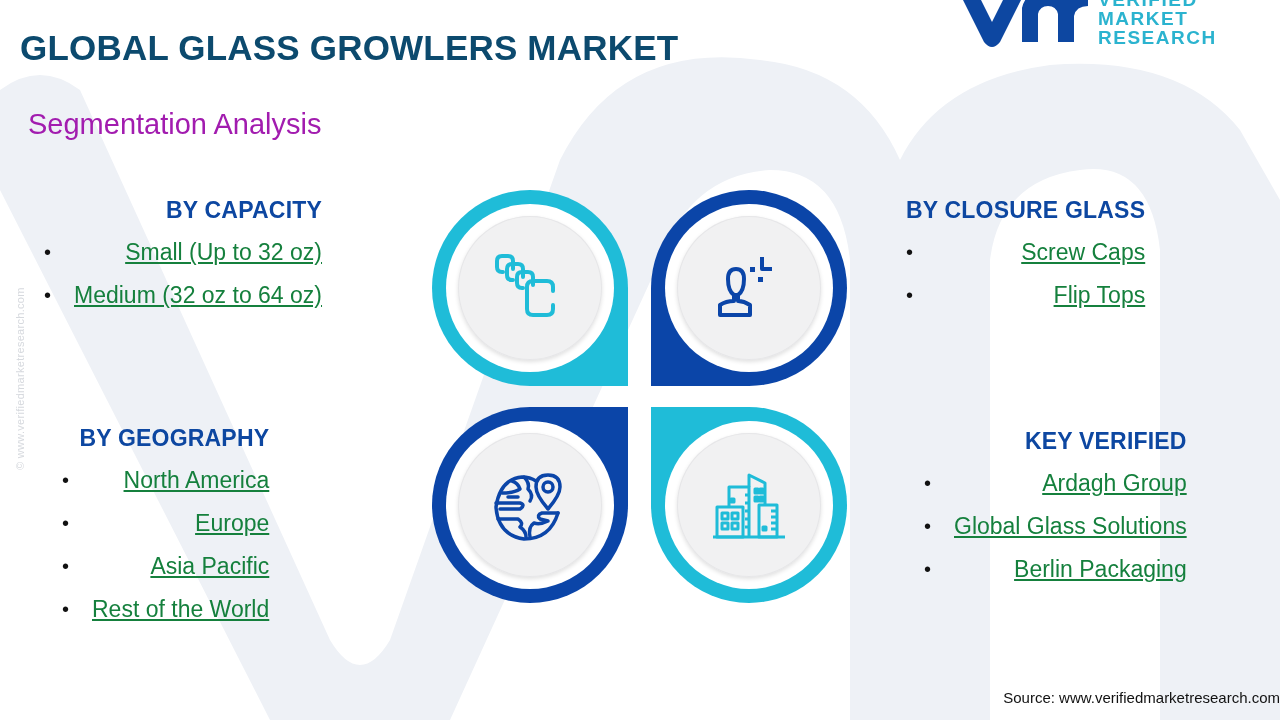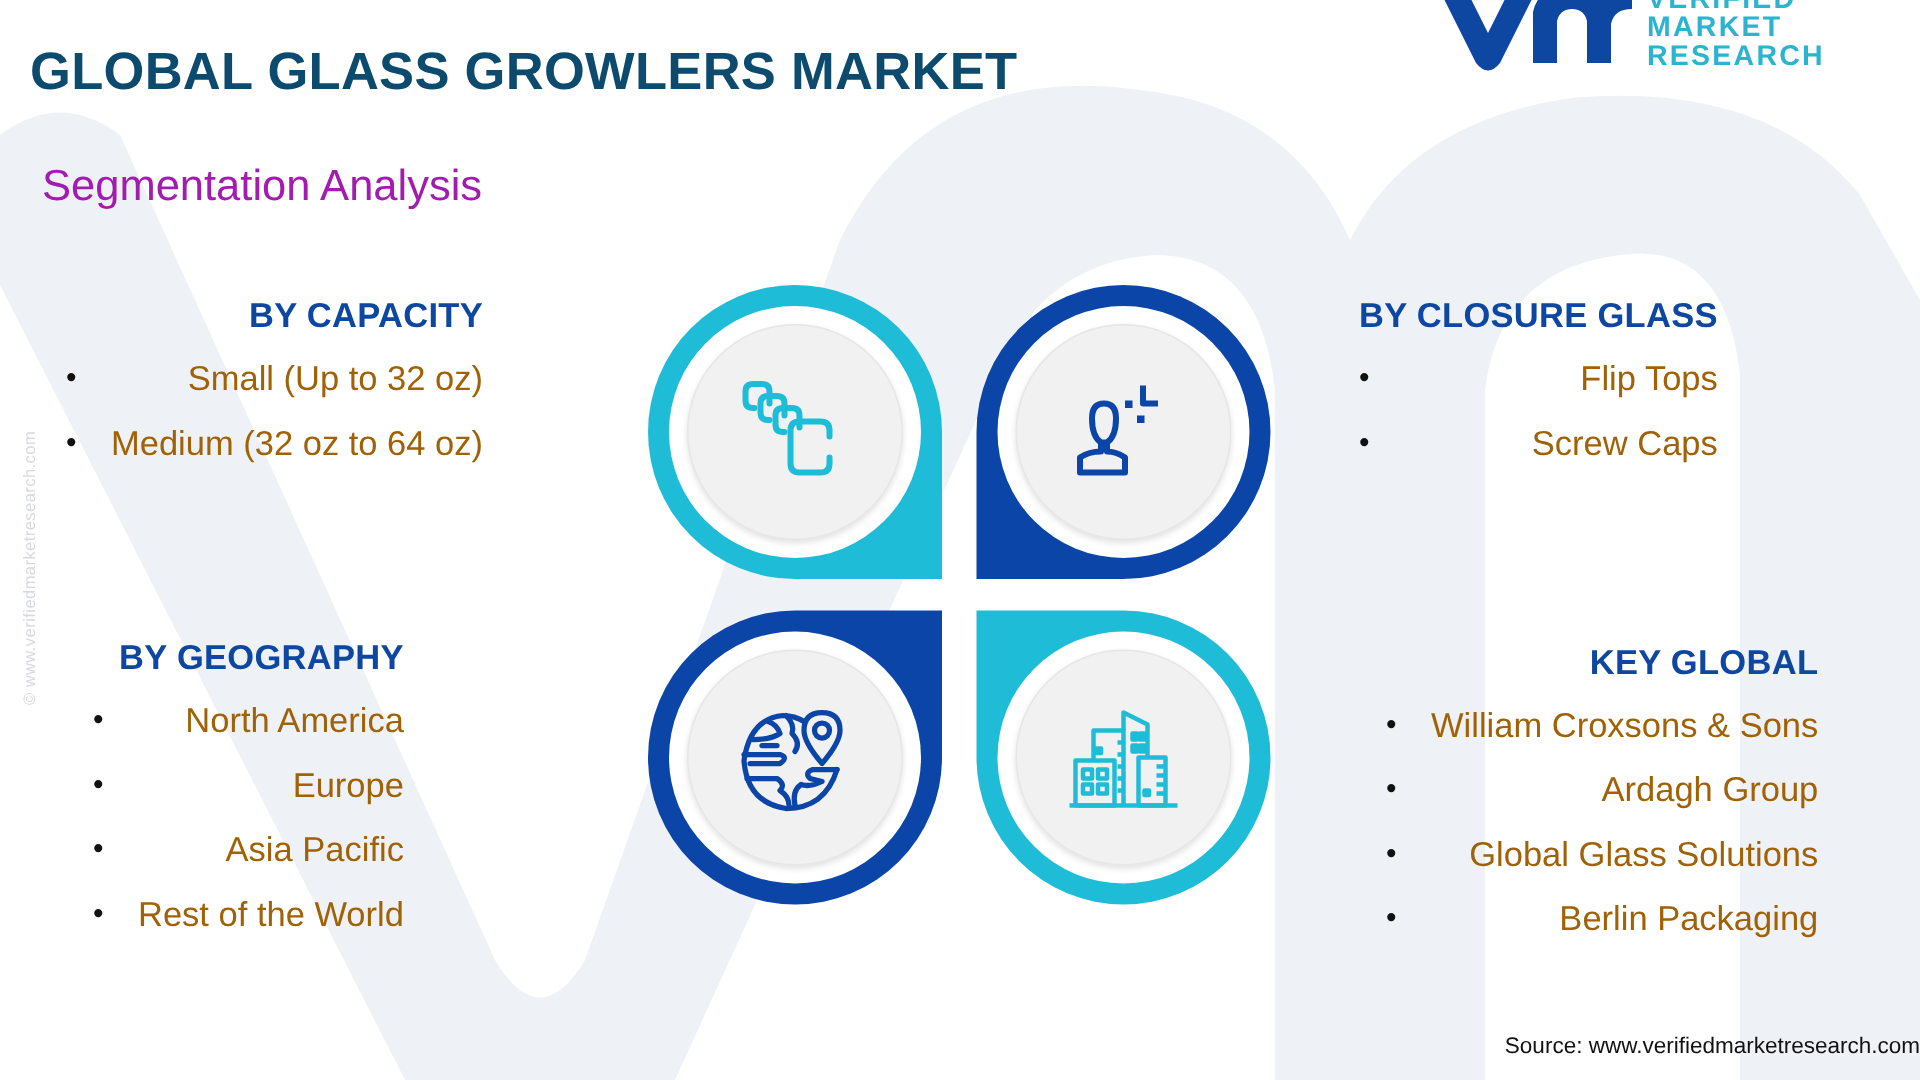--- a/index.html
+++ b/index.html
@@ -27,22 +27,23 @@
     position: absolute; left: 1098px; top: -10px; z-index: 2;
     color: #2bb3cf; font-weight: bold; font-size: 19px; line-height: 19px; letter-spacing: 1.5px;
   }
   .logo-text div { height: 19px; }
   .seg { position: absolute; z-index: 2; text-align: right; }
   .seg h3 {
     margin: 0 0 14px 0; font-size: 23px; font-weight: bold; color: #0d47a1; letter-spacing: 0.2px;
   }
   .seg ul { list-style: none; margin: 0; padding: 0; }
   .seg li {
-    font-size: 23px; color: #a16207; height: 43px; line-height: 28px; position: relative; padding-left: 30px;
+    font-size: 23px; color: #15803d; height: 43px; line-height: 28px; position: relative; padding-left: 30px;
     white-space: nowrap;
+    text-decoration: underline;
   }
   .seg li::before {
     content: "•"; position: absolute; left: 0; top: 0; font-size: 20px; color: #111;
   }
   .petal { position: absolute; width: 196px; height: 196px; z-index: 2; }
   .petal .ring-white {
     position: absolute; left: 14px; top: 14px; width: 168px; height: 168px;
     border-radius: 50%; background: #ffffff;
   }
   .petal .core {
@@ -82,39 +83,38 @@
   <h3>BY CAPACITY</h3>
   <ul>
     <li>Small (Up to 32 oz)</li>
     <li>Medium (32 oz to 64 oz)</li>
   </ul>
 </div>
 
 <div class="seg" style="left:906px; top:197px;">
   <h3>BY CLOSURE GLASS</h3>
   <ul>
+    <li>Screw Caps</li>
     <li>Flip Tops</li>
-    <li>Screw Caps</li>
   </ul>
 </div>
 
 <div class="seg" style="left:62px; top:425px;">
   <h3>BY GEOGRAPHY</h3>
   <ul>
     <li>North America</li>
     <li>Europe</li>
     <li>Asia Pacific</li>
     <li>Rest of the World</li>
   </ul>
 </div>
 
 <div class="seg" style="left:924px; top:428px;">
-  <h3>KEY GLOBAL</h3>
+  <h3>KEY VERIFIED</h3>
   <ul>
-    <li>William Croxsons &amp; Sons</li>
     <li>Ardagh Group</li>
     <li>Global Glass Solutions</li>
     <li>Berlin Packaging</li>
   </ul>
 </div>
 
 <div class="petal" style="left:432px; top:190px; background:#1fbcd8; border-radius:98px 98px 0 98px;">
   <div class="ring-white"></div>
   <div class="core">
     <svg width="74" height="74" viewBox="0 0 74 74" fill="none" stroke="#1fbcd8" stroke-width="4" stroke-linecap="round" stroke-linejoin="round">

